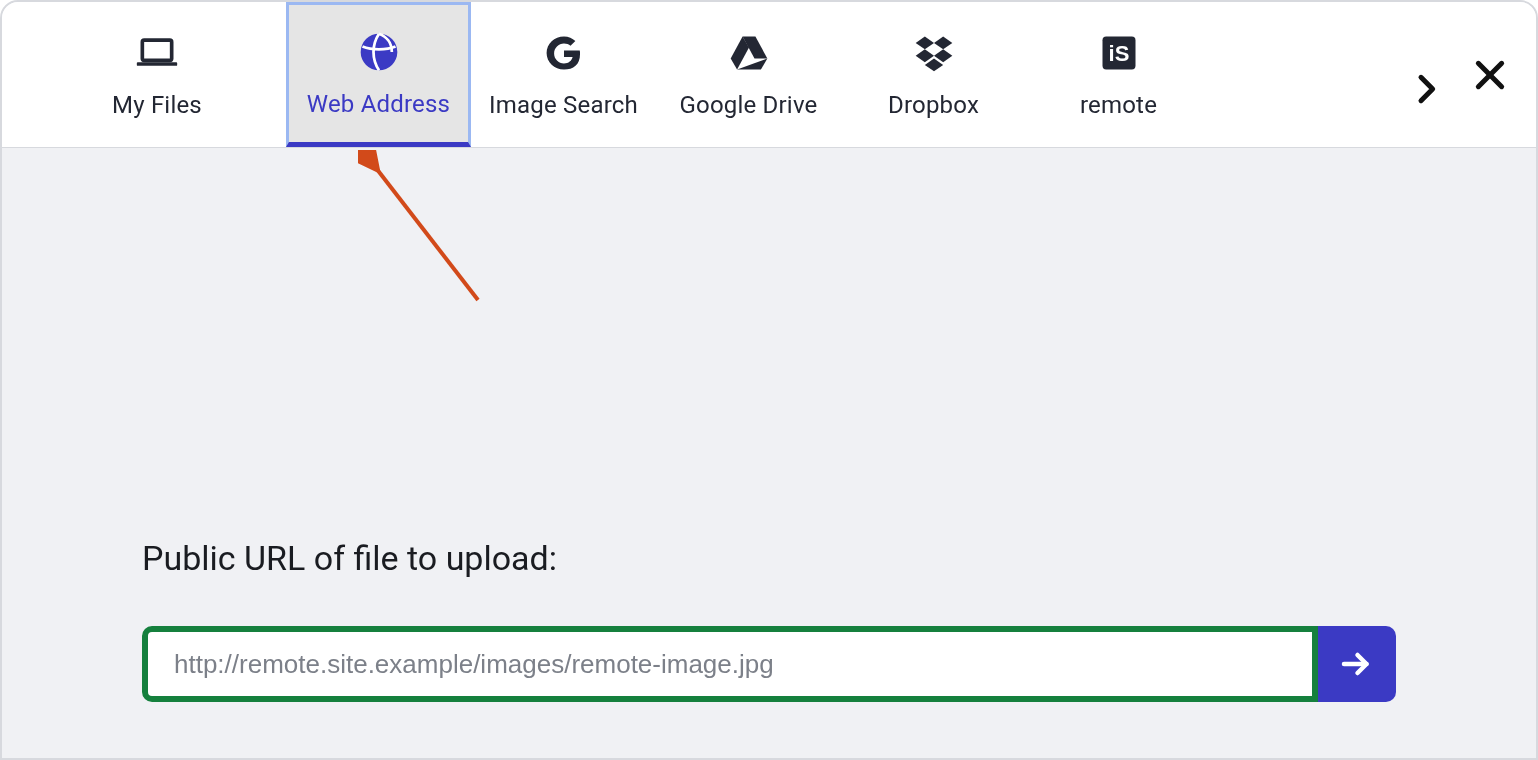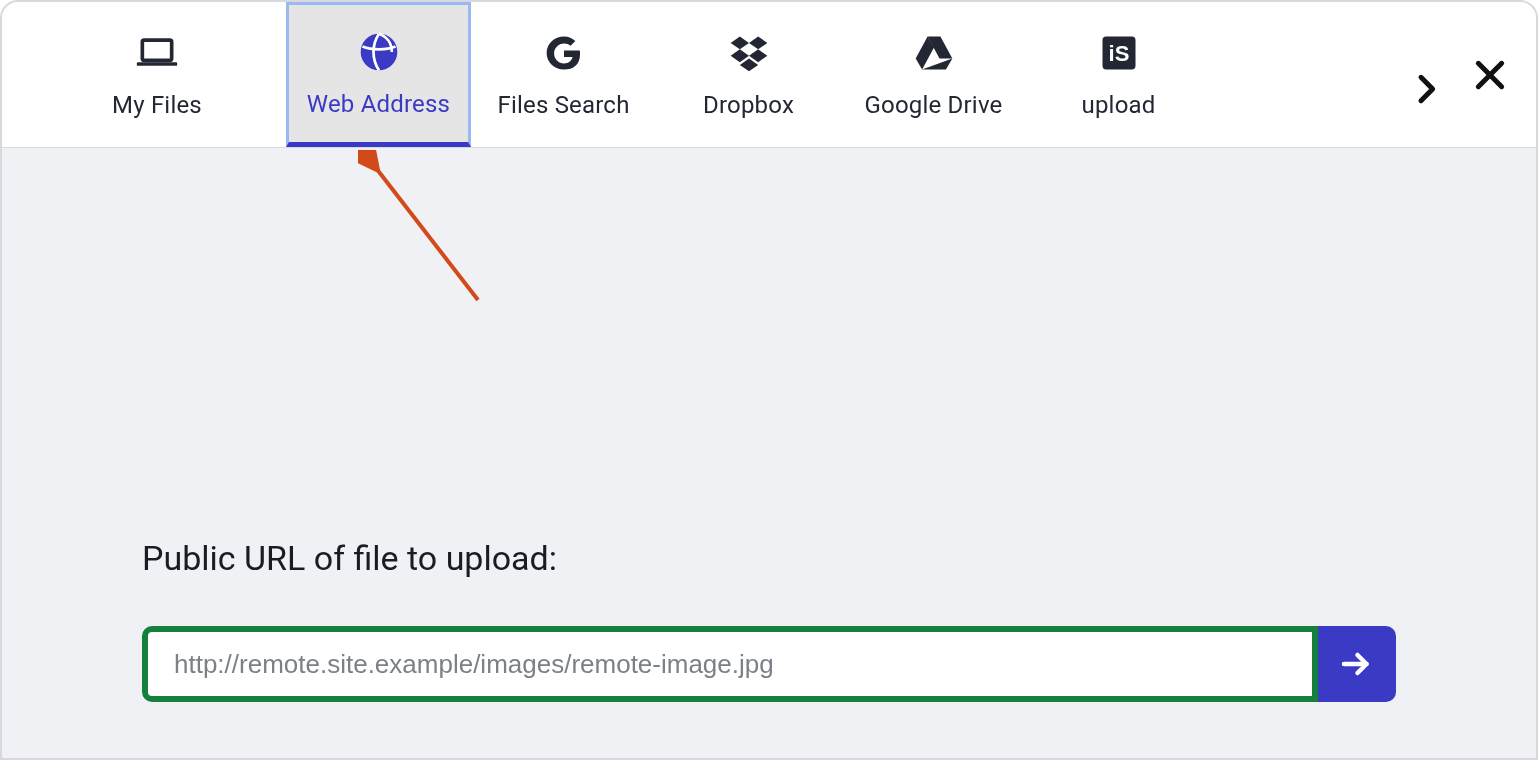--- a/index.html
+++ b/index.html
@@ -161,56 +161,56 @@
       </span>
       <span class="label">Web Address</span>
     </div>
 
     <div class="tab">
       <span class="icon">
         <svg viewBox="0 0 48 48">
             <path fill="#232733" d="M24 6c5 0 9.2 1.9 12.4 5l-5.3 5.2C29.2 14.5 26.8 13.6 24 13.6c-6 0-10.8 4.9-10.8 10.9S18 35.4 24 35.4c5 0 8.5-2.9 9.4-7H24v-7h17.2c.2 1.1.3 2.2.3 3.4C41.5 37 34.3 42 24 42 13.5 42 5 33.9 5 24S13.5 6 24 6z"></path>
           </svg>
       </span>
-      <span class="label">Files Search</span>
+      <span class="label">Image Search</span>
+    </div>
+
+    <div class="tab">
+      <span class="icon">
+        <svg viewBox="0 0 48 48">
+            <polygon fill="#232733" points="17,6 31,6 44,30 30,30"></polygon>
+            <polygon fill="#232733" points="4,30 17,6 24,18 11,42"></polygon>
+            <polygon fill="#232733" points="11,42 44,30 37,42"></polygon>
+          </svg>
+      </span>
+      <span class="label">Google Drive</span>
     </div>
 
     <div class="tab">
       <span class="icon">
         <svg viewBox="0 0 48 48" fill="#232733">
             <polygon points="14,6 24,13 14,20 4,13"></polygon>
             <polygon points="34,6 44,13 34,20 24,13"></polygon>
             <polygon points="14,20 24,27 14,34 4,27"></polygon>
             <polygon points="34,20 44,27 34,34 24,27"></polygon>
             <polygon points="24,30 34,37 24,44 14,37"></polygon>
           </svg>
       </span>
       <span class="label">Dropbox</span>
     </div>
 
-    <div class="tab">
-      <span class="icon">
-        <svg viewBox="0 0 48 48">
-            <polygon fill="#232733" points="17,6 31,6 44,30 30,30"></polygon>
-            <polygon fill="#232733" points="4,30 17,6 24,18 11,42"></polygon>
-            <polygon fill="#232733" points="11,42 44,30 37,42"></polygon>
-          </svg>
-      </span>
-      <span class="label">Google Drive</span>
-    </div>
-
 
     <div class="tab">
       <span class="icon">
         <svg viewBox="0 0 48 48">
             <rect x="6" y="6" width="36" height="36" rx="4" fill="#232733"></rect>
             <text x="24" y="33" text-anchor="middle" font-size="24" font-weight="700" fill="#fff" font-family="Arial">iS</text>
           </svg>
       </span>
-      <span class="label">upload</span>
+      <span class="label">remote</span>
     </div>
 
     <div class="tabbar-right">
       <div class="iconbtn" style="margin-top:28px;">
         <svg viewBox="0 0 24 24">
             <polyline points="9,5 16,12 9,19" fill="none" stroke-width="3" stroke-linecap="round" stroke-linejoin="round"></polyline>
           </svg>
       </div>
       <div class="iconbtn">
         <svg viewBox="0 0 24 24">

